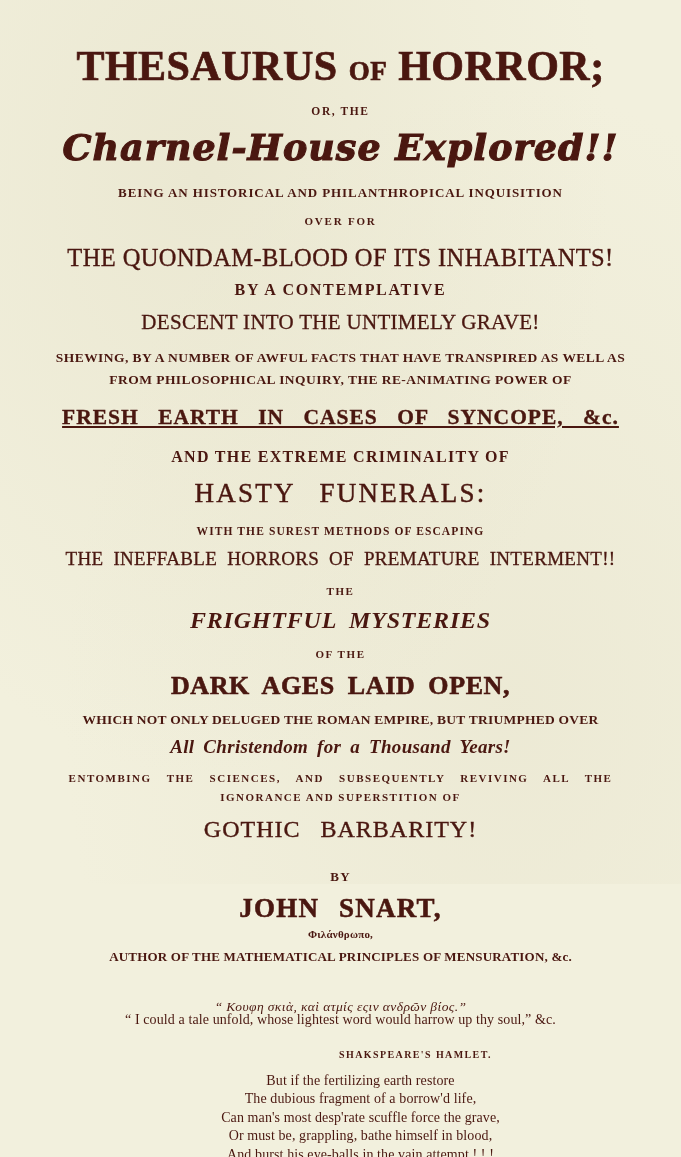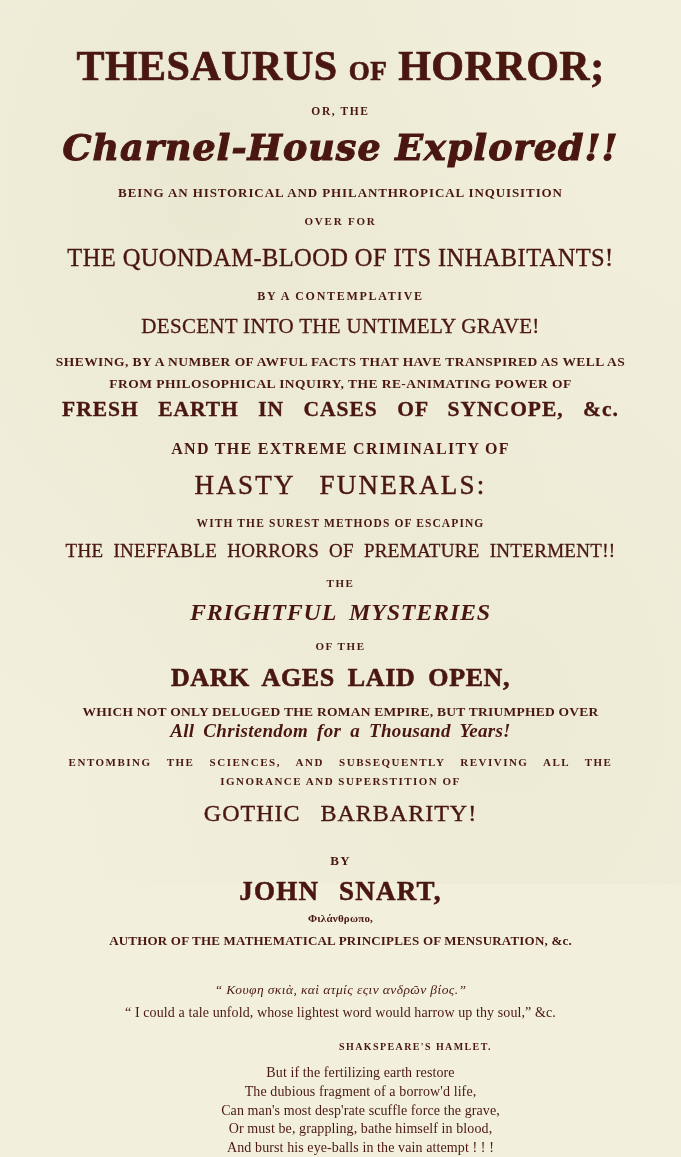--- a/index.html
+++ b/index.html
@@ -76,24 +76,24 @@
     letter-spacing: 1.8px;
     margin-top: 17px;
   }
   .t-quondam {
     font-size: 24.5px;
     letter-spacing: 0.4px;
     margin-top: 17px;
     -webkit-text-stroke: 0.35px #4a1710;
   }
   .t-bycontemp {
-    font-size: 12px;
+    font-size: 16px;
     font-weight: bold;
     letter-spacing: 1.7px;
-    margin-top: 20px;
+    margin-top: 12px;
   }
   .t-descent {
     font-size: 21px;
     letter-spacing: 0.3px;
     margin-top: 14px;
     -webkit-text-stroke: 0.3px #4a1710;
   }
   .t-shewing {
     font-size: 13.5px;
     font-weight: bold;
@@ -104,21 +104,22 @@
     font-size: 13.5px;
     font-weight: bold;
     letter-spacing: 0.45px;
     margin-top: 8px;
   }
   .t-fresh {
     font-size: 21.5px;
     font-weight: bold;
     letter-spacing: 1px;
     word-spacing: 13px;
-    margin-top: 8px;
+    margin-top: 20px;
+    text-decoration: underline;
     -webkit-text-stroke: 0.35px #4a1710;
   }
   .t-andextreme {
     font-size: 16px;
     font-weight: bold;
     letter-spacing: 1.3px;
     margin-top: 20px;
   }
   .t-hasty {
     font-size: 27px;
@@ -173,21 +174,21 @@
     font-weight: bold;
     letter-spacing: 0.25px;
     margin-top: 14px;
   }
   .t-allchrist {
     font-size: 19px;
     font-style: italic;
     font-weight: bold;
     letter-spacing: 0.3px;
     word-spacing: 4px;
-    margin-top: 2px;
+    margin-top: 10px;
   }
   .t-entombing {
     font-size: 11px;
     font-weight: bold;
     letter-spacing: 1.5px;
     word-spacing: 11px;
     margin-top: 17px;
   }
   .t-entombing2 {
     font-size: 11px;
@@ -243,21 +244,20 @@
   }
   .t-greekquote {
     font-size: 13.5px;
     margin-top: 20px;
     letter-spacing: 0.4px;
     font-style: italic;
     text-align: center;
   }
   .t-hamletline {
     font-size: 14px;
-    margin-top: 9px;
     letter-spacing: 0.1px;
     text-align: center;
   }
   .t-attrib {
     font-size: 10px;
     font-weight: bold;
     letter-spacing: 1.4px;
     margin-top: 21px;
     width: 100%;
     text-align: center;

